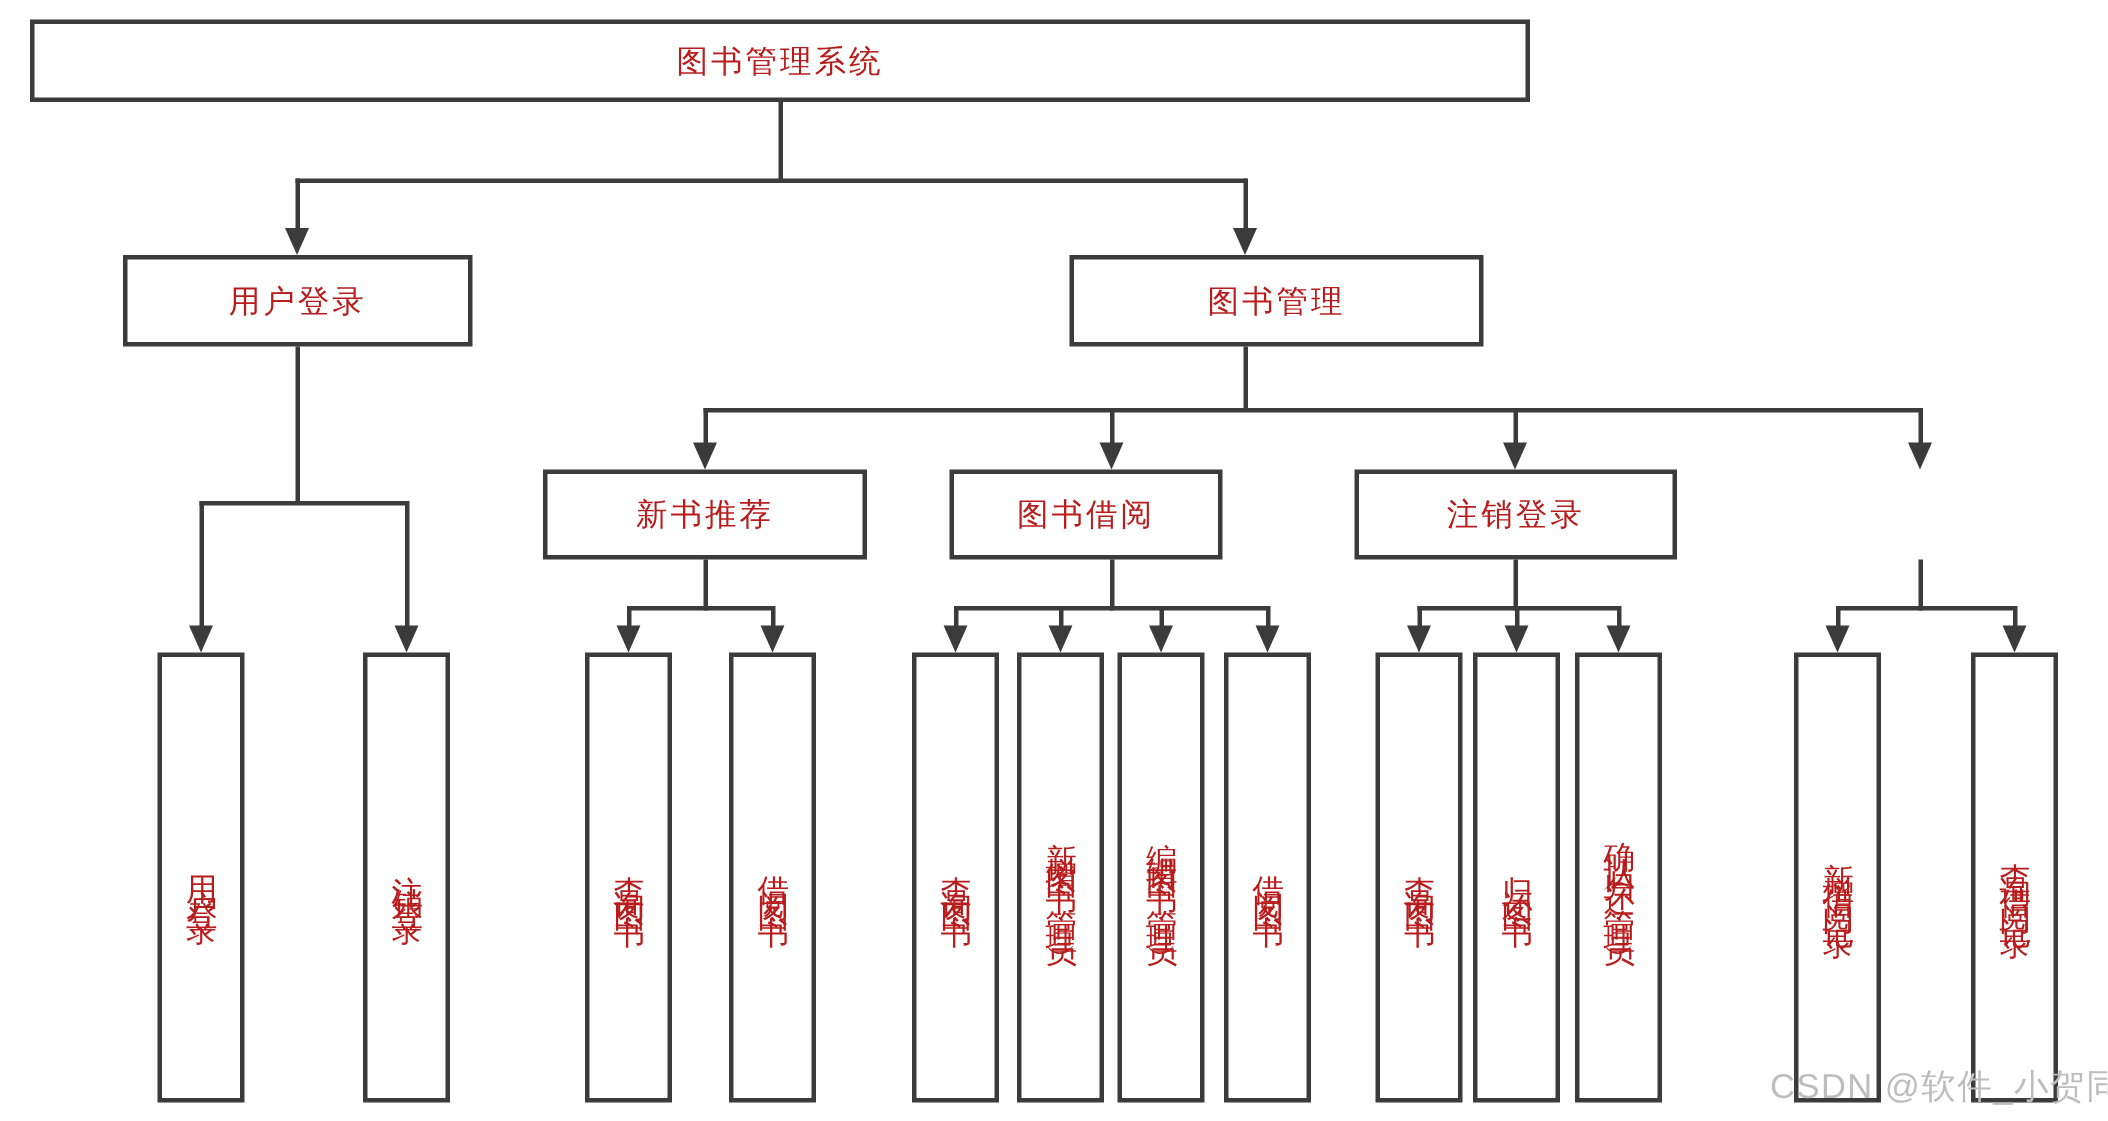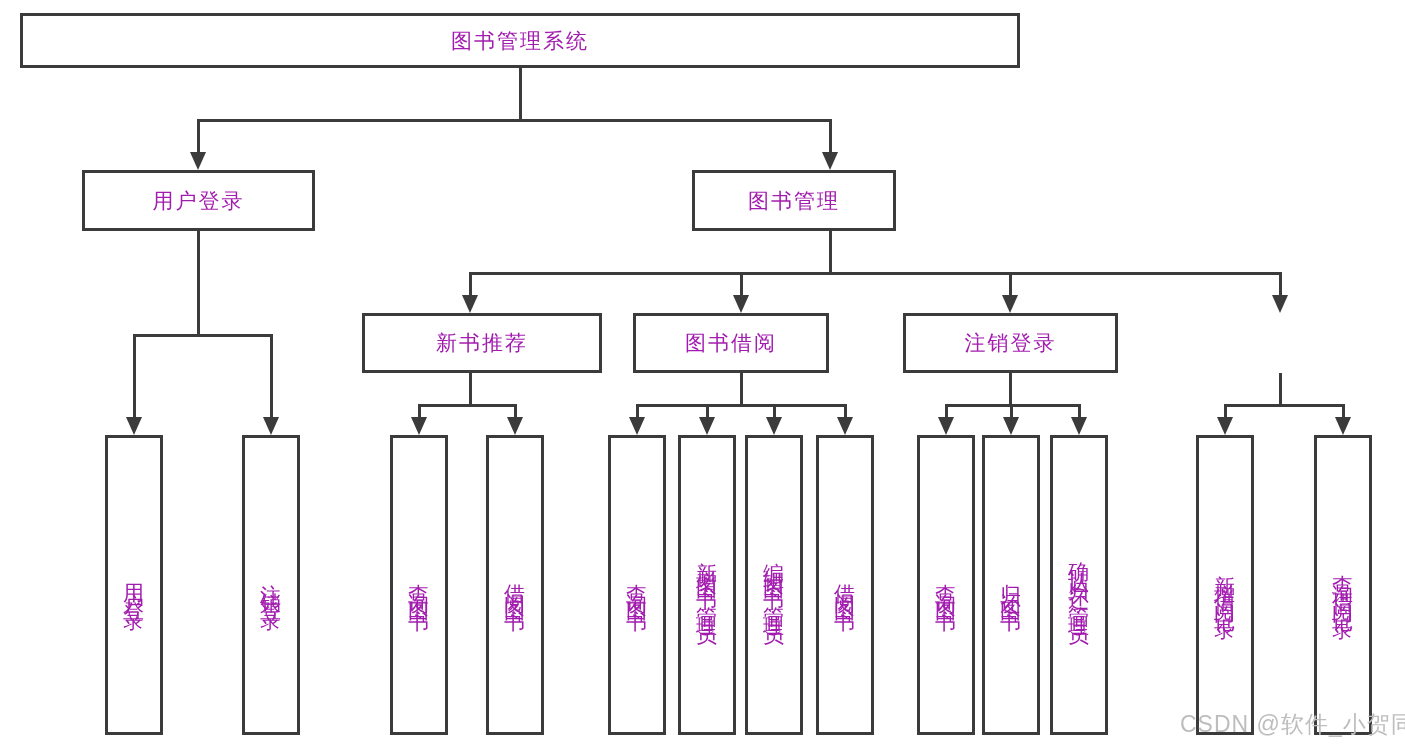--- a/index.html
+++ b/index.html
@@ -3,21 +3,21 @@
 <meta charset="utf-8">
 <style>
   html,body{margin:0;padding:0;background:#ffffff;}
   #canvas{
     position:relative;width:1405px;height:747px;background:#ffffff;overflow:hidden;
     font-family:"Liberation Sans","DejaVu Sans",sans-serif;color:#333333;
   }
   .box{
     position:absolute;background:#ffffff;border:3px solid #3b3b3b;box-sizing:border-box;
     display:flex;align-items:center;justify-content:center;
-    font-size:21px;color:#a21caf;letter-spacing:2px;white-space:nowrap;
+    font-size:21px;color:#b91c1c;letter-spacing:2px;white-space:nowrap;
   }
   .leaf .vtext{
     writing-mode:vertical-rl;text-orientation:mixed;
     letter-spacing:9px;font-size:21px;line-height:1;
   }
   .vline{position:absolute;width:3px;background:#3b3b3b;}
   .hline{position:absolute;height:3px;background:#3b3b3b;}
   .arrow{
     position:absolute;width:0;height:0;
     border-left:8px solid transparent;border-right:8px solid transparent;
@@ -40,21 +40,21 @@
   <div class="vline" style="left:519px;top:68px;height:52px"></div>
   <div class="hline" style="left:197px;top:119px;width:634px"></div>
   <div class="vline" style="left:197px;top:119px;height:36px"></div>
   <div class="arrow" style="left:190px;top:152px"></div>
   <div class="vline" style="left:829px;top:119px;height:36px"></div>
   <div class="arrow" style="left:822px;top:152px"></div>
 
   <div class="box" style="left:82px;top:170px;width:233px;height:61px">
     <span>用户登录</span>
   </div>
-  <div class="box" style="left:692px;top:170px;width:204px;height:61px">
+  <div class="box" style="left:713px;top:170px;width:276px;height:61px">
     <span>图书管理</span>
   </div>
 
   <div class="vline" style="left:197px;top:231px;height:105px"></div>
   <div class="hline" style="left:133px;top:334px;width:139px"></div>
   <div class="vline" style="left:133px;top:334px;height:85px"></div>
   <div class="arrow" style="left:126px;top:417px"></div>
   <div class="vline" style="left:270px;top:334px;height:85px"></div>
   <div class="arrow" style="left:263px;top:417px"></div>
 
@@ -62,24 +62,24 @@
   <div class="hline" style="left:469px;top:272px;width:813px"></div>
   <div class="vline" style="left:469px;top:272px;height:25px"></div>
   <div class="arrow" style="left:462px;top:295px"></div>
   <div class="vline" style="left:740px;top:272px;height:25px"></div>
   <div class="arrow" style="left:733px;top:295px"></div>
   <div class="vline" style="left:1009px;top:272px;height:25px"></div>
   <div class="arrow" style="left:1002px;top:295px"></div>
   <div class="vline" style="left:1279px;top:272px;height:25px"></div>
   <div class="arrow" style="left:1272px;top:295px"></div>
 
-  <div class="box" style="left:362px;top:313px;width:240px;height:60px">
+  <div class="box" style="left:362px;top:313px;width:216px;height:60px">
     <span>新书推荐</span>
   </div>
-  <div class="box" style="left:633px;top:313px;width:196px;height:60px">
+  <div class="box" style="left:633px;top:313px;width:182px;height:60px">
     <span>图书借阅</span>
   </div>
   <div class="box" style="left:903px;top:313px;width:215px;height:60px">
     <span>注销登录</span>
   </div>
 
   <div class="vline" style="left:469px;top:373px;height:34px"></div>
   <div class="hline" style="left:418px;top:404px;width:98px"></div>
   <div class="vline" style="left:418px;top:404px;height:15px"></div>
   <div class="arrow" style="left:411px;top:417px"></div>

